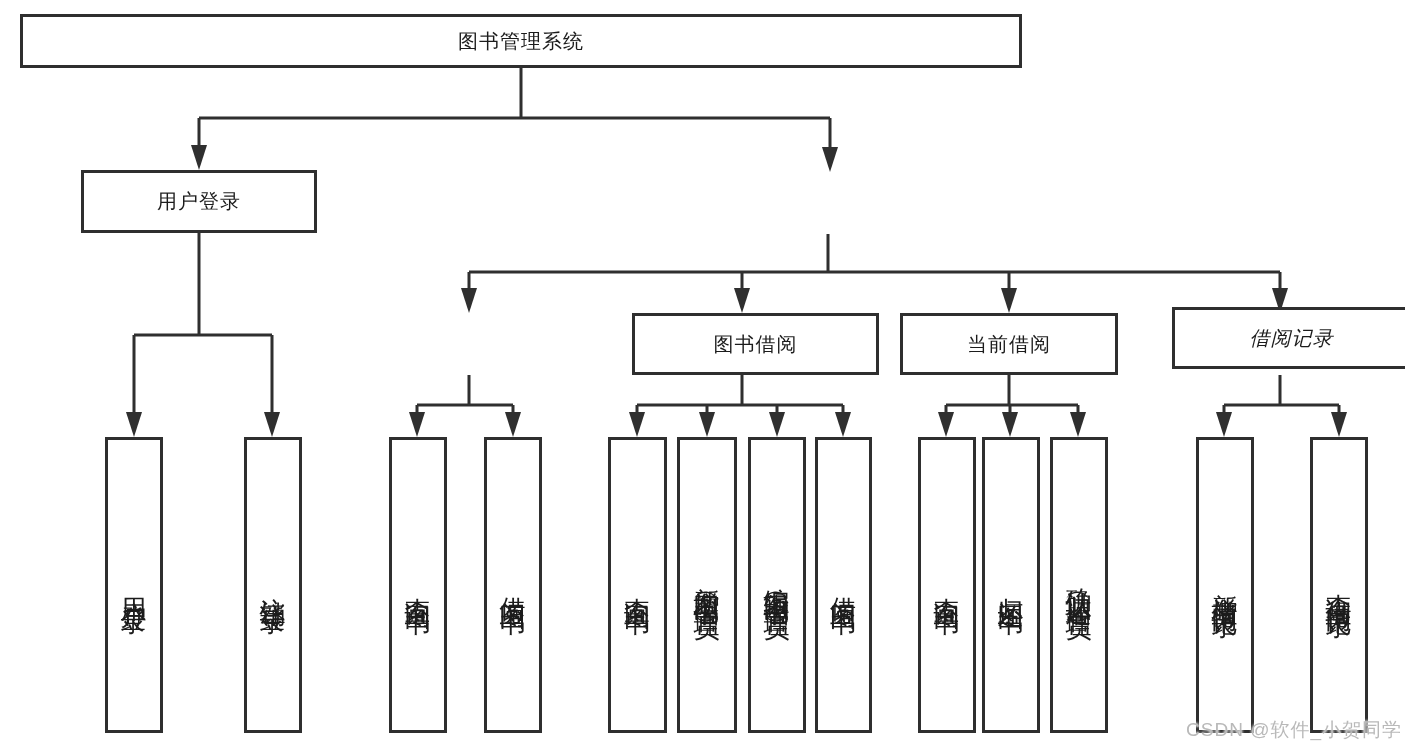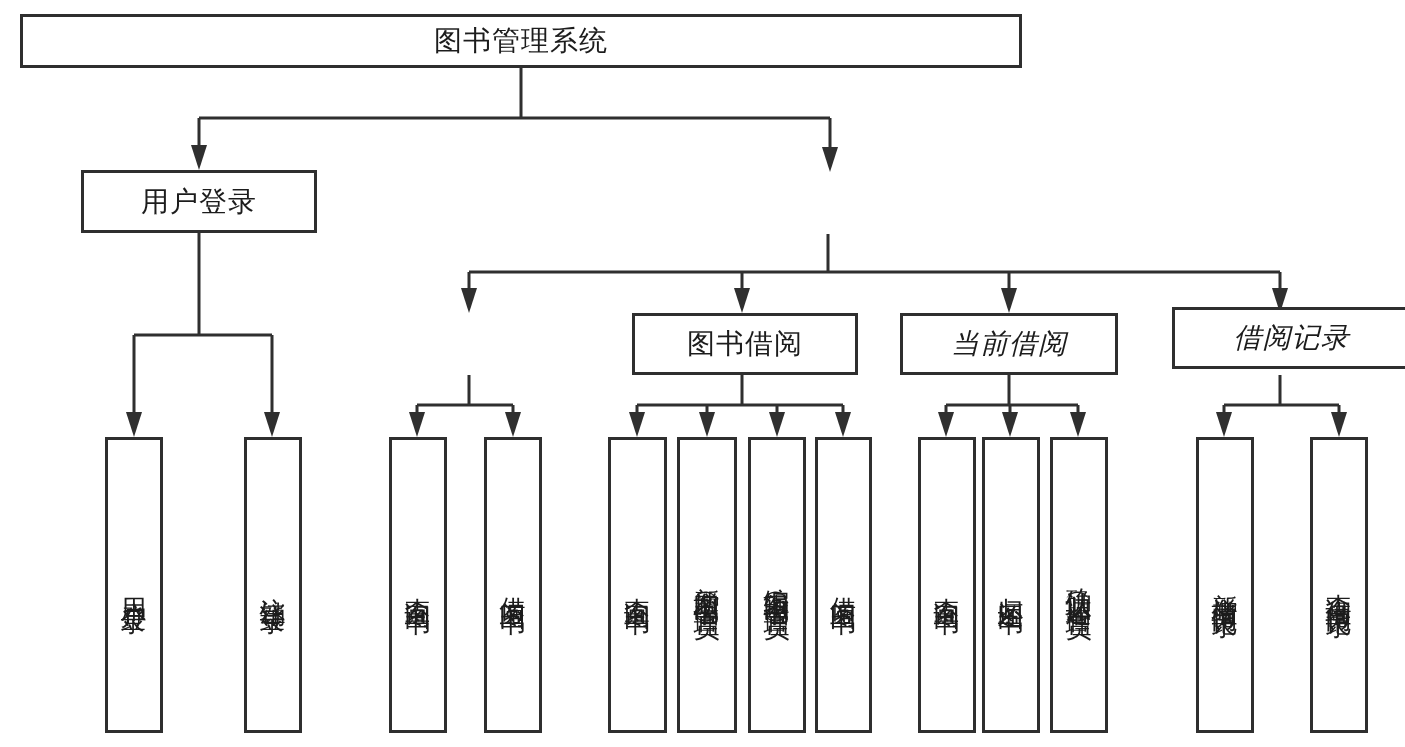--- a/index.html
+++ b/index.html
@@ -8,21 +8,21 @@
     font-family:"Liberation Sans","DejaVu Sans",sans-serif;color:#1c1c1c;
   }
   .wires{position:absolute;left:0;top:0;z-index:1;}
   .wires .ln{stroke:#2f2f2f;stroke-width:3;fill:none;}
   .wires .ar{fill:#2f2f2f;stroke:none;}
   .node{
     position:absolute;box-sizing:border-box;background:#ffffff;
     border:3px solid #2f2f2f;display:flex;align-items:center;justify-content:center;
     z-index:2;
   }
-  .hnode{font-size:28px;letter-spacing:1px;white-space:nowrap;}
+  .hnode{font-size:20px;letter-spacing:1px;white-space:nowrap;}
   .vnode span{
     writing-mode:vertical-rl;text-orientation:mixed;
     font-size:26px;line-height:1;letter-spacing:4px;white-space:nowrap;
   }
   .watermark{
     position:absolute;right:3px;bottom:4px;z-index:3;
     font-size:19px;color:#b9b9b9;letter-spacing:1px;white-space:nowrap;
     text-shadow:0 0 3px #ffffff,0 0 3px #ffffff;
   }
 </style>
@@ -68,22 +68,22 @@
       <polygon points="1070,412 1086,412 1078,437"></polygon>
       <polygon points="1216,412 1232,412 1224,437"></polygon>
       <polygon points="1331,412 1347,412 1339,437"></polygon>
     </g>
   </svg>
 
   <div class="node hnode" style="left:20px;top:14px;width:1002px;height:54px;">图书管理系统</div>
 
   <div class="node hnode" style="left:81px;top:170px;width:236px;height:63px;">用户登录</div>
 
-  <div class="node hnode" style="left:632px;top:313px;width:226px;height:62px;font-family:Liberation Mono, monospace;">图书借阅</div>
-  <div class="node hnode" style="left:900px;top:313px;width:218px;height:62px;font-style:italic;">当前借阅</div>
+  <div class="node hnode" style="left:632px;top:313px;width:247px;height:62px;font-family:Liberation Mono, monospace;">图书借阅</div>
+  <div class="node hnode" style="left:900px;top:313px;width:218px;height:62px;">当前借阅</div>
   <div class="node hnode" style="left:1172px;top:307px;width:239px;height:62px;font-style:italic;">借阅记录</div>
 
   <div class="node vnode" style="left:105px;top:437px;width:58px;height:296px;">
     <span>用户登录</span>
   </div>
   <div class="node vnode" style="left:244px;top:437px;width:58px;height:296px;">
     <span>注销登录</span>
   </div>
 
   <div class="node vnode" style="left:389px;top:437px;width:58px;height:296px;">
@@ -116,13 +116,14 @@
     <span>确认归还（管理员）</span>
   </div>
 
   <div class="node vnode" style="left:1196px;top:437px;width:58px;height:296px;">
     <span>新增借阅记录</span>
   </div>
   <div class="node vnode" style="left:1310px;top:437px;width:58px;height:296px;">
     <span>查询借阅记录</span>
   </div>
 
+  <div class="watermark">CSDN @软件_小贺同学</div>
 </div>
 
 </body></html>

